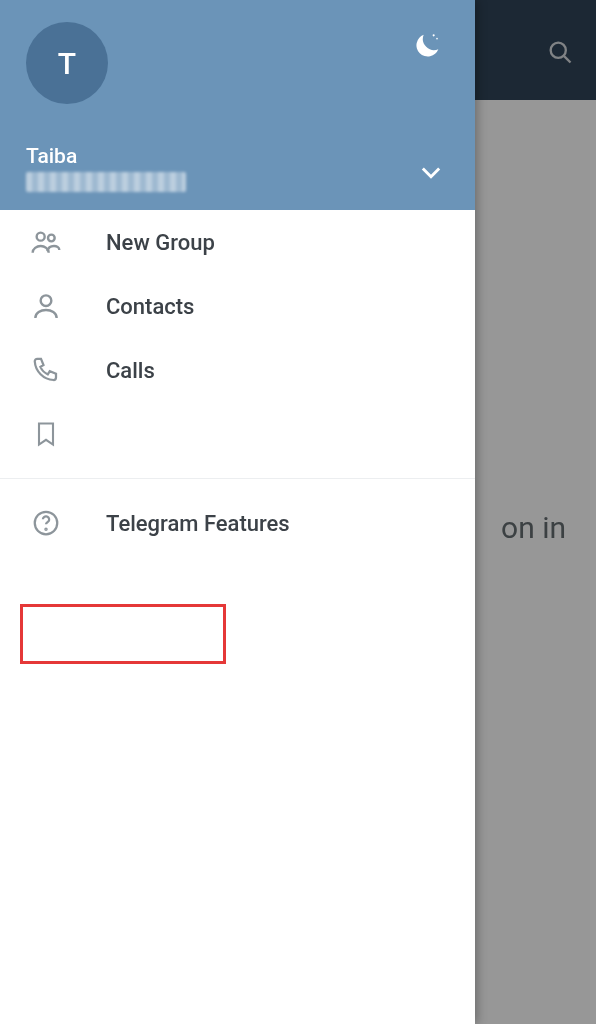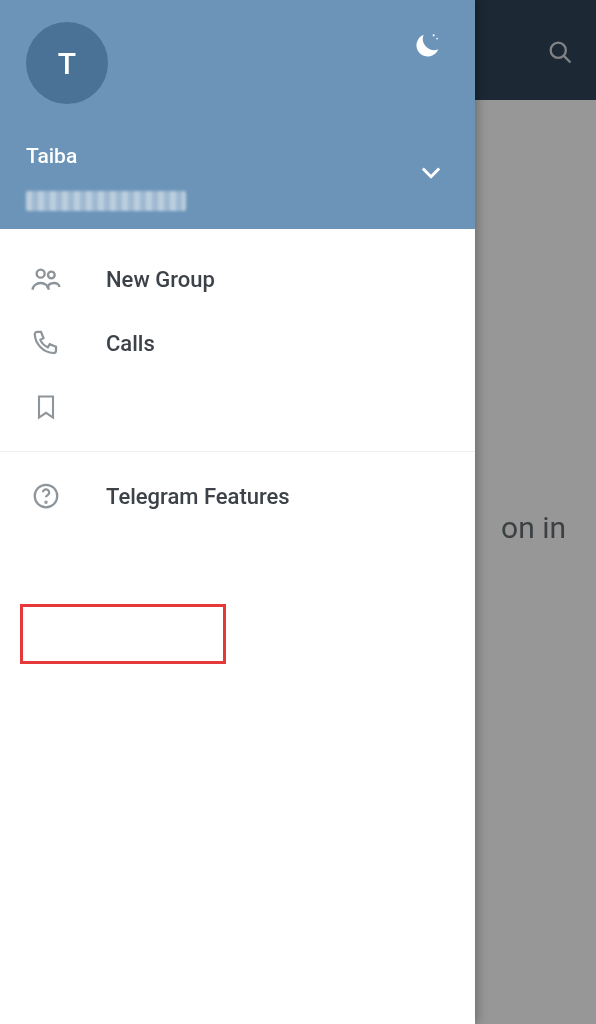--- a/index.html
+++ b/index.html
@@ -85,42 +85,42 @@
     color: #fff;
   }
   .profile-row {
     display: flex;
     align-items: flex-start;
     justify-content: space-between;
   }
   .profile-name {
     font-size: 21px;
     font-weight: 500;
-    margin-bottom: 23px;
+    margin-bottom: 4px;
   }
   .profile-phone {
     width: 160px;
     height: 20px;
     background: repeating-linear-gradient(90deg,
       rgba(255,255,255,0.55) 0px, rgba(255,255,255,0.55) 6px,
       rgba(255,255,255,0.35) 6px, rgba(255,255,255,0.35) 12px);
     filter: blur(1.5px);
     border-radius: 2px;
   }
   .chevron-down {
     width: 28px;
     height: 28px;
     color: #fff;
     margin-top: 14px;
     margin-right: 4px;
   }
   .menu {
     flex: 1;
     background: #fff;
-    padding-top: 18px;
+    padding-top: 0;
     text-align: right;
   }
   .menu-item {
     display: flex;
     align-items: center;
     padding: 14px 26px 14px 28px;
     cursor: pointer;
   }
   .menu-item .icon-slot {
     width: 36px;
@@ -202,20 +202,29 @@
         <svg viewBox="0 0 24 24" width="32" height="32" fill="none" stroke="currentColor" stroke-width="1.8">
           <circle cx="8" cy="8" r="3"></circle>
           <circle cx="16" cy="9" r="2.5"></circle>
           <path d="M2 20c0-3 3-5 6-5s6 2 6 5"></path>
           <path d="M13 19c.5-2.5 2.5-4 5-4 2 0 4 1 4 3"></path>
         </svg>
       </span>
       <span class="label">New Group</span>
     </div>
 
+    <div class="menu-item">
+      <span class="icon-slot">
+        <svg viewBox="0 0 24 24" width="32" height="32" fill="none" stroke="currentColor" stroke-width="1.8">
+          <circle cx="12" cy="8" r="4"></circle>
+          <path d="M4 21c0-4 4-6 8-6s8 2 8 6"></path>
+        </svg>
+      </span>
+      <span class="label">Contacts</span>
+    </div>
 
     <div class="menu-item">
       <span class="icon-slot">
         <svg viewBox="0 0 24 24" width="30" height="30" fill="none" stroke="currentColor" stroke-width="1.8">
           <path d="M5 3h3l2 5-2.5 1.5a12 12 0 0 0 6 6L15 13l5 2v3a2 2 0 0 1-2 2A16 16 0 0 1 3 5a2 2 0 0 1 2-2z"></path>
         </svg>
       </span>
       <span class="label">Calls</span>
     </div>
 

